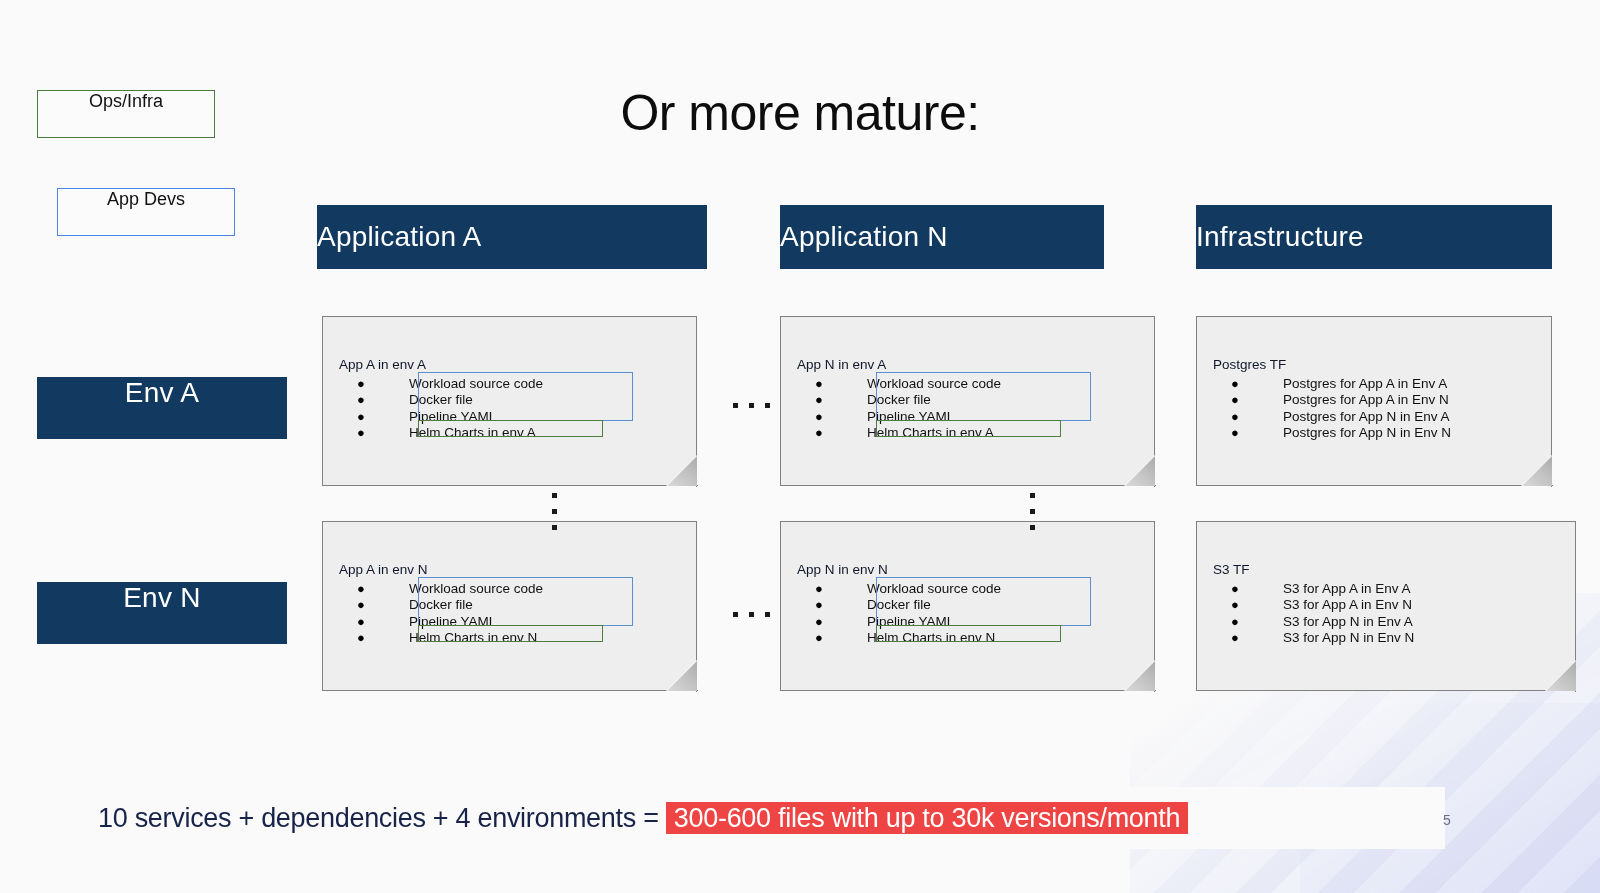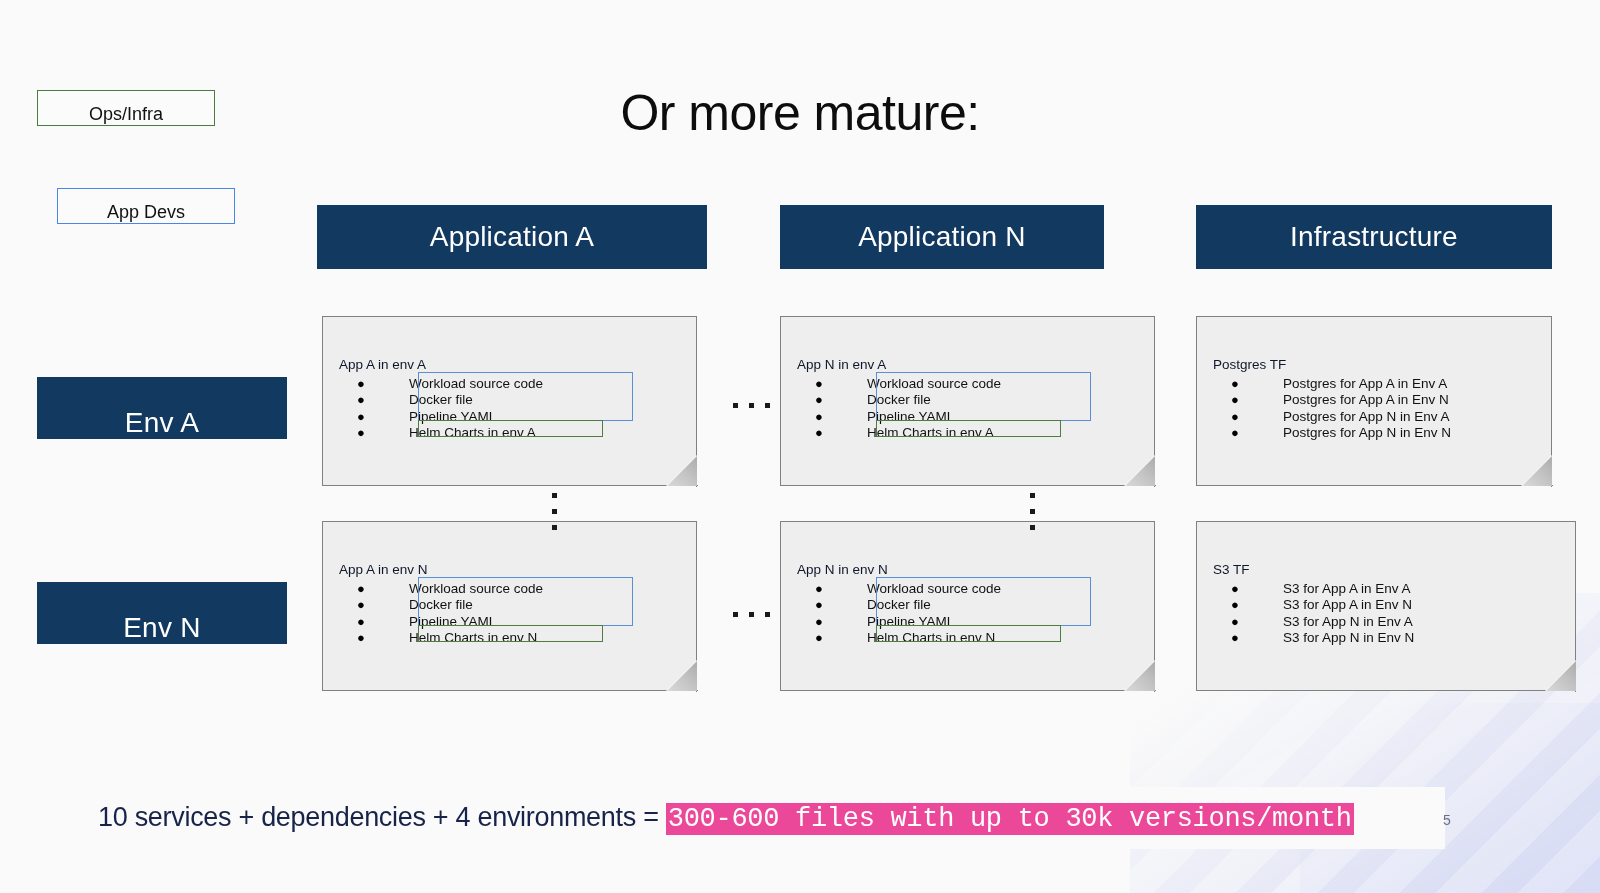--- a/index.html
+++ b/index.html
@@ -60,57 +60,57 @@
     font-size: 50px;
     font-weight: 400;
     color: #0d0d0d;
     letter-spacing: -0.5px;
   }
 
   
   .legend-box {
     position: absolute;
     width: 178px;
-    height: 36px;
+    height: 48px;
     background: #fbfbfb;
     display: flex;
-    align-items: flex-end;
+    align-items: flex-start;
     justify-content: center;
     font-size: 18px;
     color: #111;
   }
   #legend-ops   { left: 37px; top: 90px;  border: 1.6px solid #4a7c3f; }
   #legend-devs  { left: 33px; top: 188px; border: 1.6px solid #4a86e8; margin-left: 24px; }
 
   
   .env-label {
     position: absolute;
     width: 250px;
     height: 62px;
     background: #12395f;
     color: #ffffff;
     display: flex;
-    align-items: flex-end;
+    align-items: flex-start;
     justify-content: center;
     font-size: 28px;
     font-weight: 400;
     letter-spacing: 0.3px;
   }
   #env-a { left: 37px; top: 377px; }
   #env-n { left: 37px; top: 582px; }
 
   
   .col-header {
     position: absolute;
     height: 64px;
     background: #12395f;
     color: #ffffff;
     display: flex;
     align-items: center;
-    justify-content: center;
+    justify-content: flex-start;
     font-size: 28px;
     font-weight: 400;
     letter-spacing: 0.2px;
   }
   #hdr-app-a { left: 317px;  top: 205px; width: 390px; }
   #hdr-app-n { left: 780px;  top: 205px; width: 324px; }
   #hdr-infra { left: 1196px; top: 205px; width: 356px; }
 
   
   .doc-card {
@@ -214,24 +214,23 @@
     align-items: center;
     padding-left: 16px;
   }
   #summary-text {
     font-size: 27px;
     color: #18234a;
     letter-spacing: -0.3px;
     white-space: nowrap;
   }
   #summary-highlight {
-    background: #ec4899;
+    background: #ef4444;
     color: #ffffff;
-    padding: 1px 2px;
-    font-family: Liberation Mono, monospace;
+    padding: 1px 8px;
   }
 
   #page-number {
     position: absolute;
     left: 1443px;
     top: 812px;
     font-size: 14px;
     color: #6b6f86;
   }
 </style>

